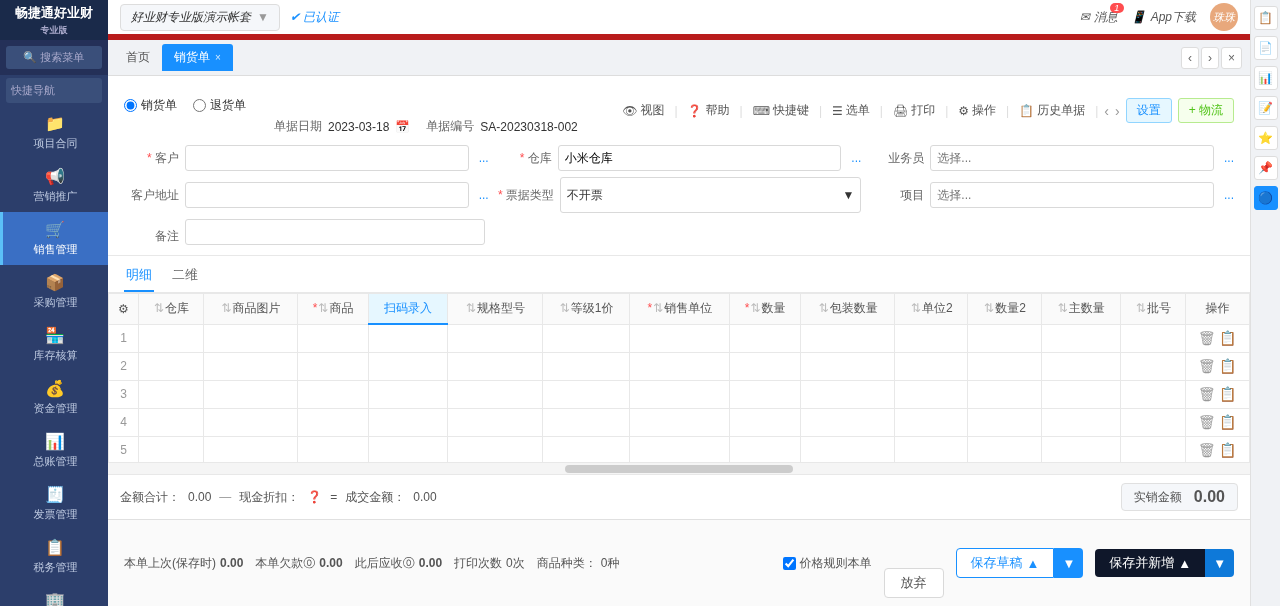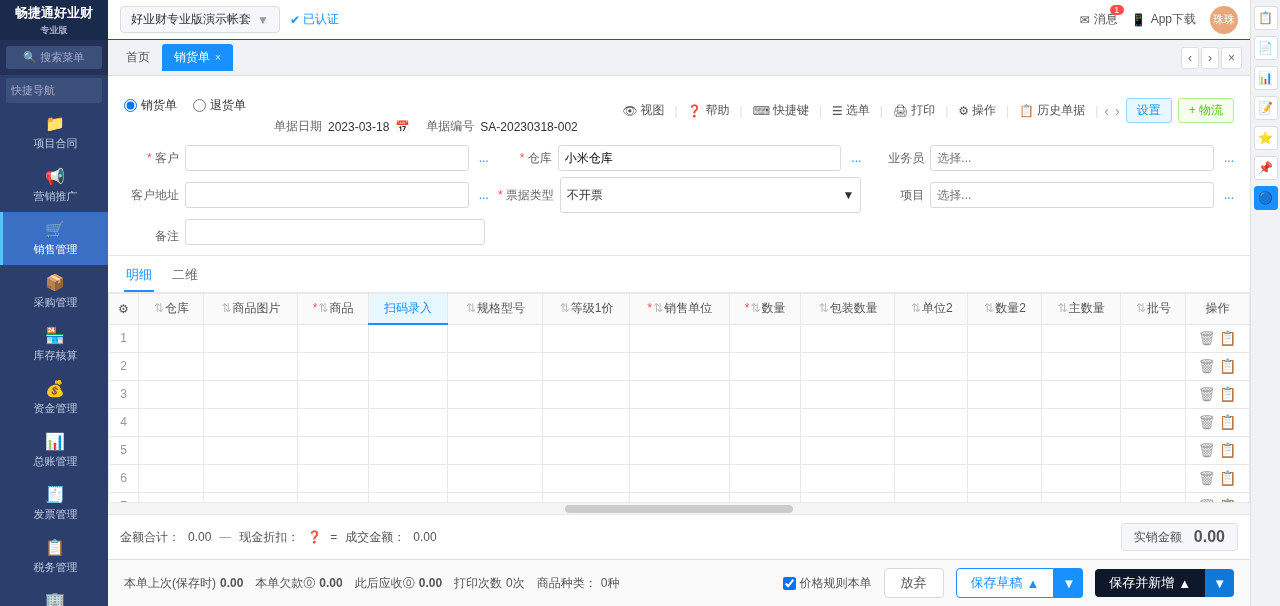--- a/index.html
+++ b/index.html
@@ -14,21 +14,21 @@
     .sidebar-search-btn { background: #3a4f7a; border: none; color: #aac; width: 100%; padding: 4px; border-radius: 3px; font-size: 11px; cursor: pointer; display: flex; align-items: center; justify-content: center; gap: 3px; }
     .sidebar-nav-btn { background: #3a4f7a; border: none; color: #aac; width: calc(100% - 12px); margin: 3px 6px; padding: 5px; border-radius: 3px; font-size: 11px; cursor: pointer; }
     .sidebar-item { display: flex; flex-direction: column; align-items: center; padding: 8px 4px; color: #bcc8df; font-size: 11px; cursor: pointer; border-left: 3px solid transparent; }
     .sidebar-item.active { background: #3a6fc4; border-left-color: #5bc0f8; color: #fff; }
     .sidebar-item .icon { font-size: 16px; margin-bottom: 3px; }
 
     
     .main { flex: 1; display: flex; flex-direction: column; overflow: hidden; }
 
     
-    .topbar { background: #fff; height: 40px; display: flex; align-items: center; padding: 0 12px; border-bottom: 1px solid #b91c1c; gap: 10px; }
+    .topbar { background: #fff; height: 40px; display: flex; align-items: center; padding: 0 12px; border-bottom: 6px solid #b91c1c; gap: 10px; font-style: italic; }
     .topbar-company { display: flex; align-items: center; gap: 6px; font-size: 12px; color: #333; background: #f5f7fa; border: 1px solid #ddd; border-radius: 4px; padding: 4px 10px; cursor: pointer; }
     .topbar-company .dropdown-icon { color: #999; }
     .topbar-certified { display: flex; align-items: center; gap: 3px; color: #1890ff; font-size: 12px; }
     .topbar-spacer { flex: 1; }
     .topbar-actions { display: flex; align-items: center; gap: 14px; }
     .topbar-action { display: flex; align-items: center; gap: 4px; color: #555; font-size: 12px; cursor: pointer; position: relative; }
     .topbar-badge { background: #ff4d4f; color: #fff; border-radius: 8px; font-size: 9px; padding: 0 4px; position: absolute; top: -6px; right: -6px; min-width: 14px; text-align: center; }
     .topbar-avatar { width: 28px; height: 28px; background: #e8a87c; border-radius: 50%; display: flex; align-items: center; justify-content: center; color: #fff; font-size: 11px; cursor: pointer; }
 
     
@@ -85,21 +85,21 @@
     
     .footer-summary { background: #fff; padding: 8px 12px; border-top: 1px solid #e8e8e8; display: flex; align-items: center; gap: 8px; font-size: 12px; color: #555; }
     .footer-summary .dash { color: #999; }
     .realamt-box { margin-left: auto; display: flex; align-items: center; gap: 4px; background: #f5f7fa; border: 1px solid #e0e0e0; border-radius: 4px; padding: 4px 12px; }
 
     
     .bottom-bar { background: #fafafa; border-top: 1px solid #e0e0e0; padding: 8px 16px; display: flex; align-items: center; gap: 12px; font-size: 12px; color: #555; }
     .bottom-info { display: flex; align-items: center; gap: 4px; }
     .bottom-spacer { flex: 1; }
     .bottom-checkbox { display: flex; align-items: center; gap: 4px; cursor: pointer; }
-    .btn-abandon { background: #fff; border: 1px solid #d9d9d9; color: #555; padding: 5px 16px; border-radius: 4px; cursor: pointer; font-size: 13px; }
+    .btn-abandon { background: #fff; border: 1px solid #d9d9d9; color: #555; padding: 5px 16px; border-radius: 4px; cursor: pointer; font-size: 13px; margin-top: 40px; }
     .btn-save-draft { background: #fff; border: 1px solid #1890ff; color: #1890ff; padding: 5px 14px; border-radius: 4px 0 0 4px; cursor: pointer; font-size: 13px; display: flex; align-items: center; gap: 4px; }
     .btn-save-draft-arrow { background: #1890ff; border: none; color: #fff; padding: 5px 8px; border-radius: 0 4px 4px 0; cursor: pointer; font-size: 13px; }
     .btn-save-new { background: #0f172a; border: none; color: #fff; padding: 5px 14px; border-radius: 4px 0 0 4px; cursor: pointer; font-size: 13px; display: flex; align-items: center; gap: 4px; }
     .btn-save-new-arrow { background: #0e79d9; border: none; color: #fff; padding: 5px 8px; border-radius: 0 4px 4px 0; cursor: pointer; font-size: 13px; }
 
     .right-panel { width: 30px; background: #f0f2f5; border-left: 1px solid #e0e0e0; display: flex; flex-direction: column; align-items: center; padding: 6px 0; gap: 6px; }
     .right-panel-btn { width: 24px; height: 24px; background: #fff; border: 1px solid #ddd; border-radius: 3px; display: flex; align-items: center; justify-content: center; cursor: pointer; font-size: 12px; color: #555; }
     .right-panel-btn.active { background: #1890ff; color: #fff; border-color: #1890ff; }
   </style>
 </head>

